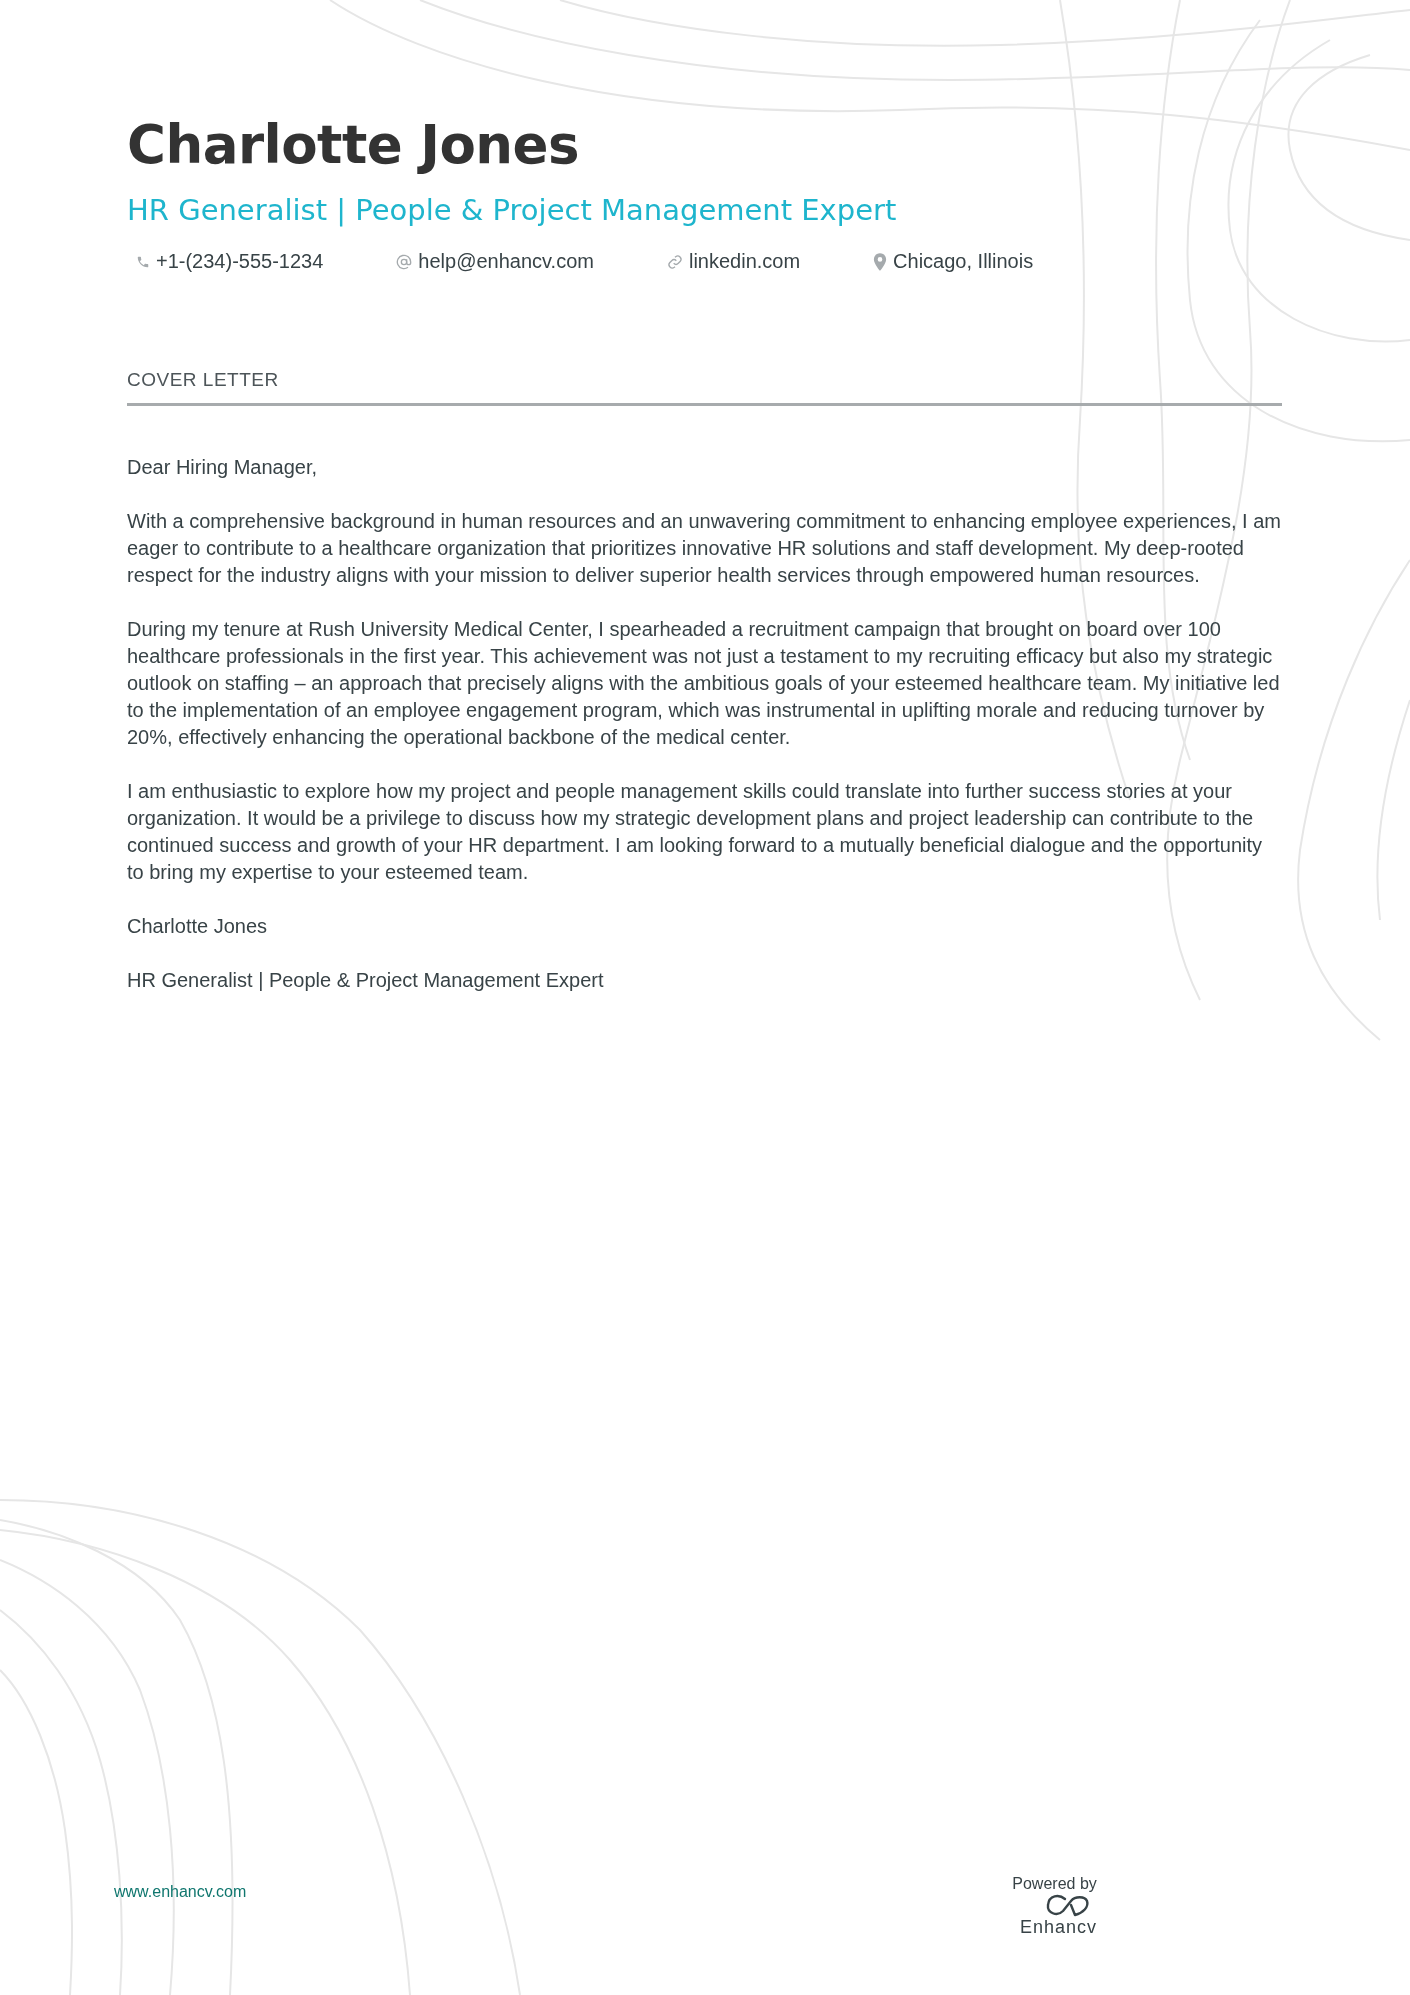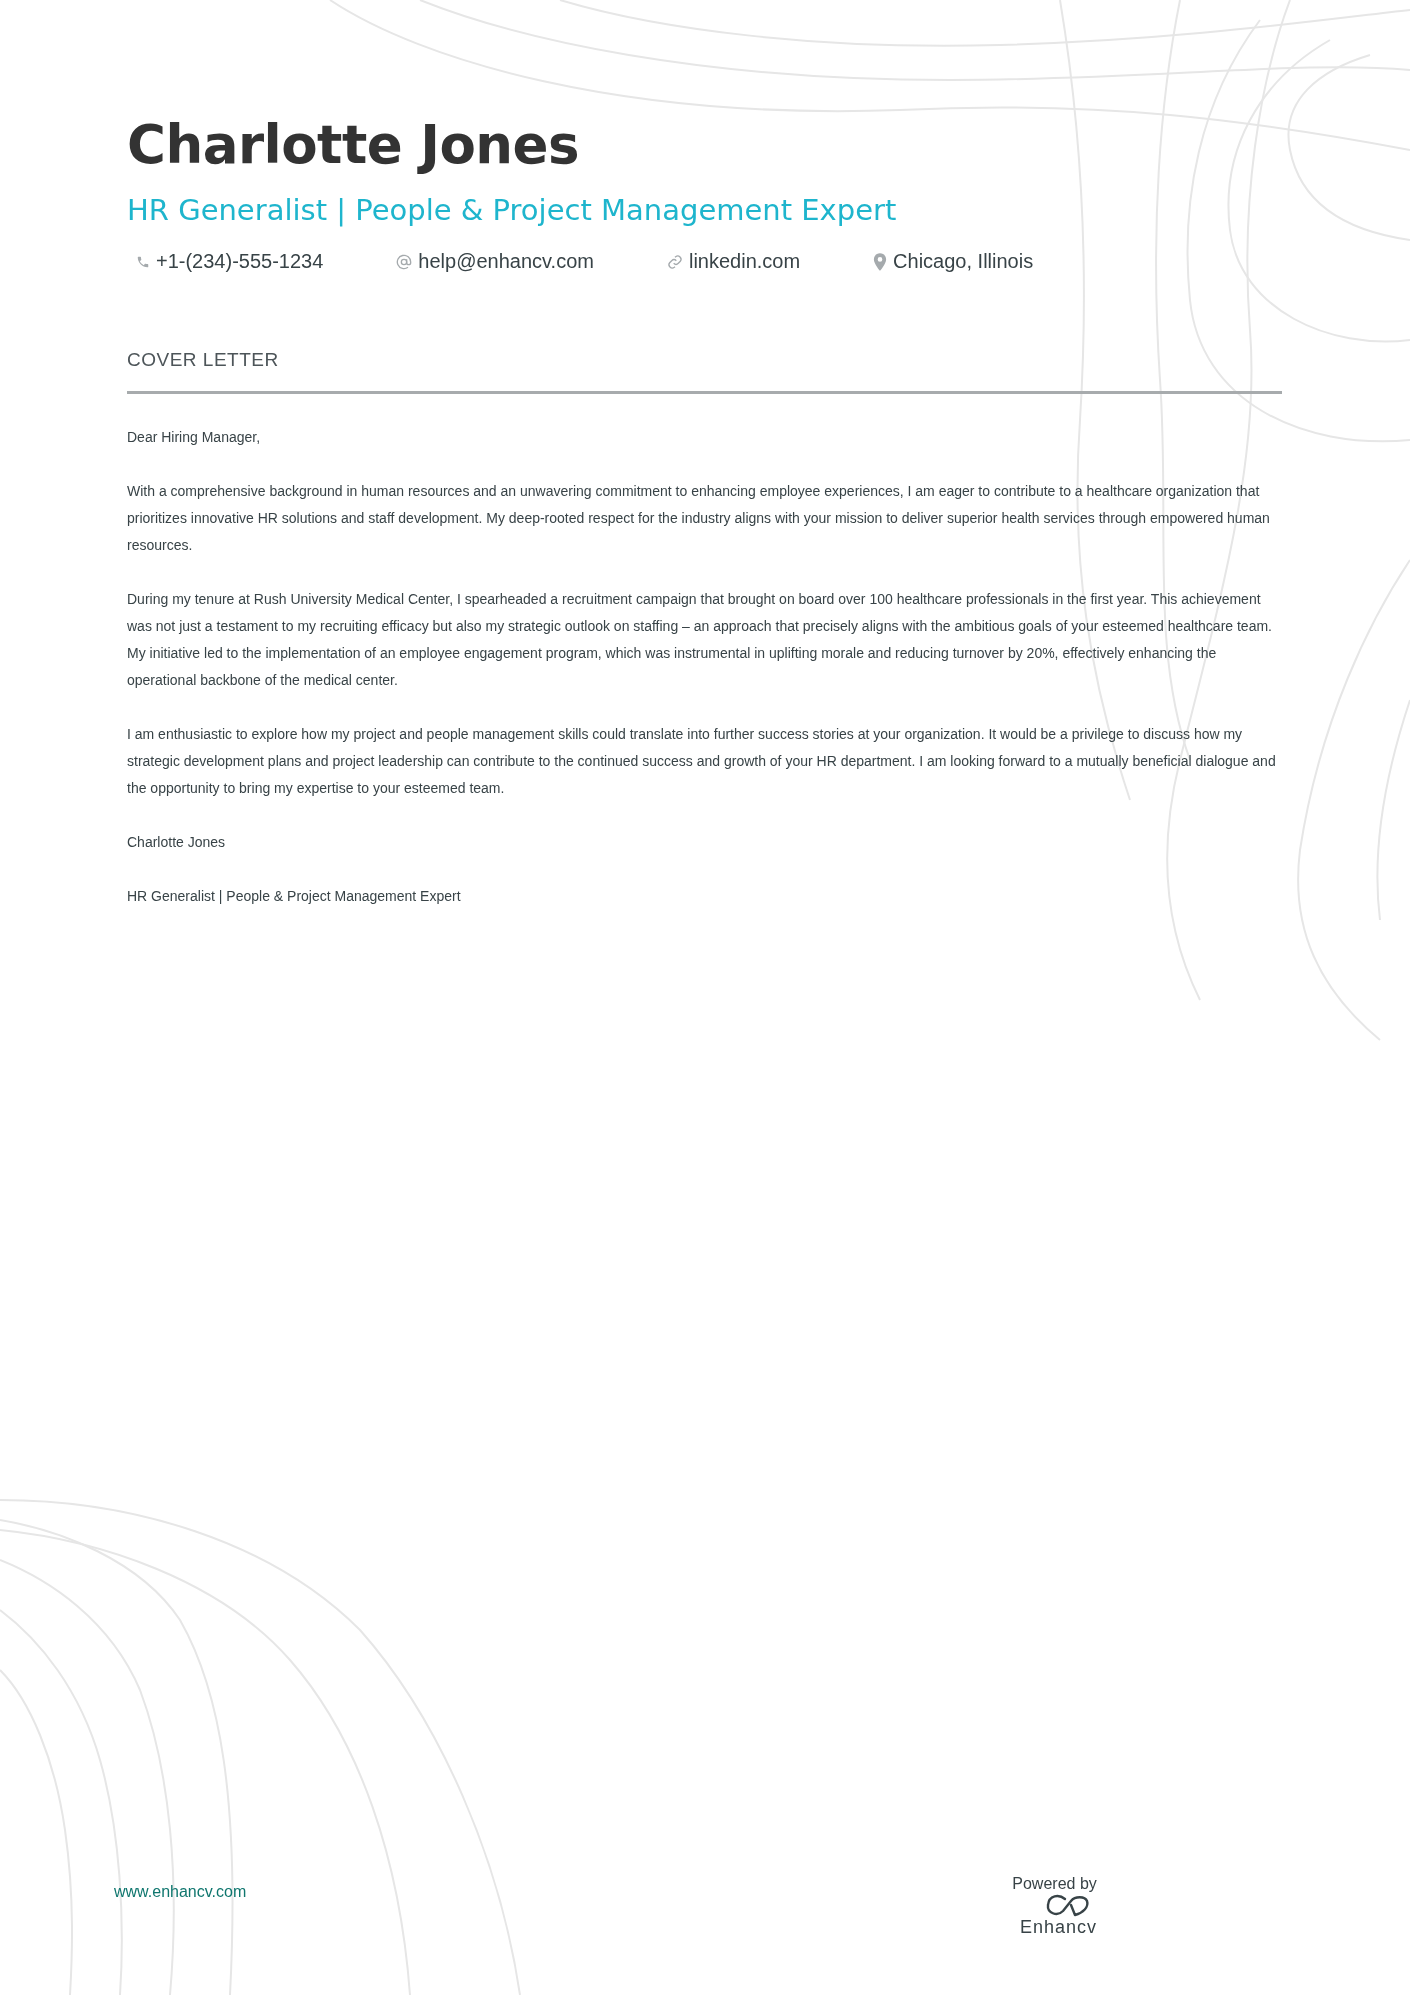--- a/index.html
+++ b/index.html
@@ -7,23 +7,23 @@
        font-family:"Liberation Sans","DejaVu Sans",sans-serif;color:#384347;}
   .bg-svg{position:absolute;left:0;top:0;width:1410px;height:1995px;pointer-events:none;}
   .page{position:absolute;left:127px;top:112px;width:1155px;}
   .name{font-family:"DejaVu Sans","Liberation Sans",sans-serif;font-weight:bold;font-size:53px;color:#333333;
         letter-spacing:-0.5px;margin:0;line-height:66px;}
   .subtitle{font-family:"DejaVu Sans","Liberation Sans",sans-serif;font-size:29px;color:#1eb5cd;
             margin-top:14px;line-height:36px;}
   .contacts{display:flex;align-items:center;margin-top:22px;margin-left:9px;font-size:20px;color:#384347;gap:46px;}
   .contact{display:flex;align-items:center;margin-right:27px;}
   .contact svg{margin-right:6px;}
-  .section-title{margin-top:76px;font-size:19px;color:#4d5559;letter-spacing:0.5px;
-                 padding-bottom:20px;border-bottom:3px solid #a7abad;}
-  .body{margin-top:30px;font-size:14px;line-height:27px;color:#384347;}
+  .section-title{margin-top:96px;font-size:19px;color:#4d5559;letter-spacing:0.5px;
+                 padding-bottom:12px;border-bottom:3px solid #a7abad;}
+  .body{margin-top:48px;font-size:20px;line-height:27px;color:#384347;}
   .body p{margin:0 0 27px 0;}
   .footer-left{position:absolute;left:114px;top:1883px;font-size:16px;color:#0f766e;}
   .footer-right{position:absolute;left:1012px;top:1875px;display:flex;align-items:center;font-size:16px;color:#384347;flex-direction:column;}
   .footer-right .brand{font-size:18px;color:#384347;margin-left:8px;letter-spacing:1px;}
   .logo{margin-left:26px;}
 </style>
 </head>
 <body>
 
 <svg class="bg-svg" viewBox="0 0 1410 1995">

